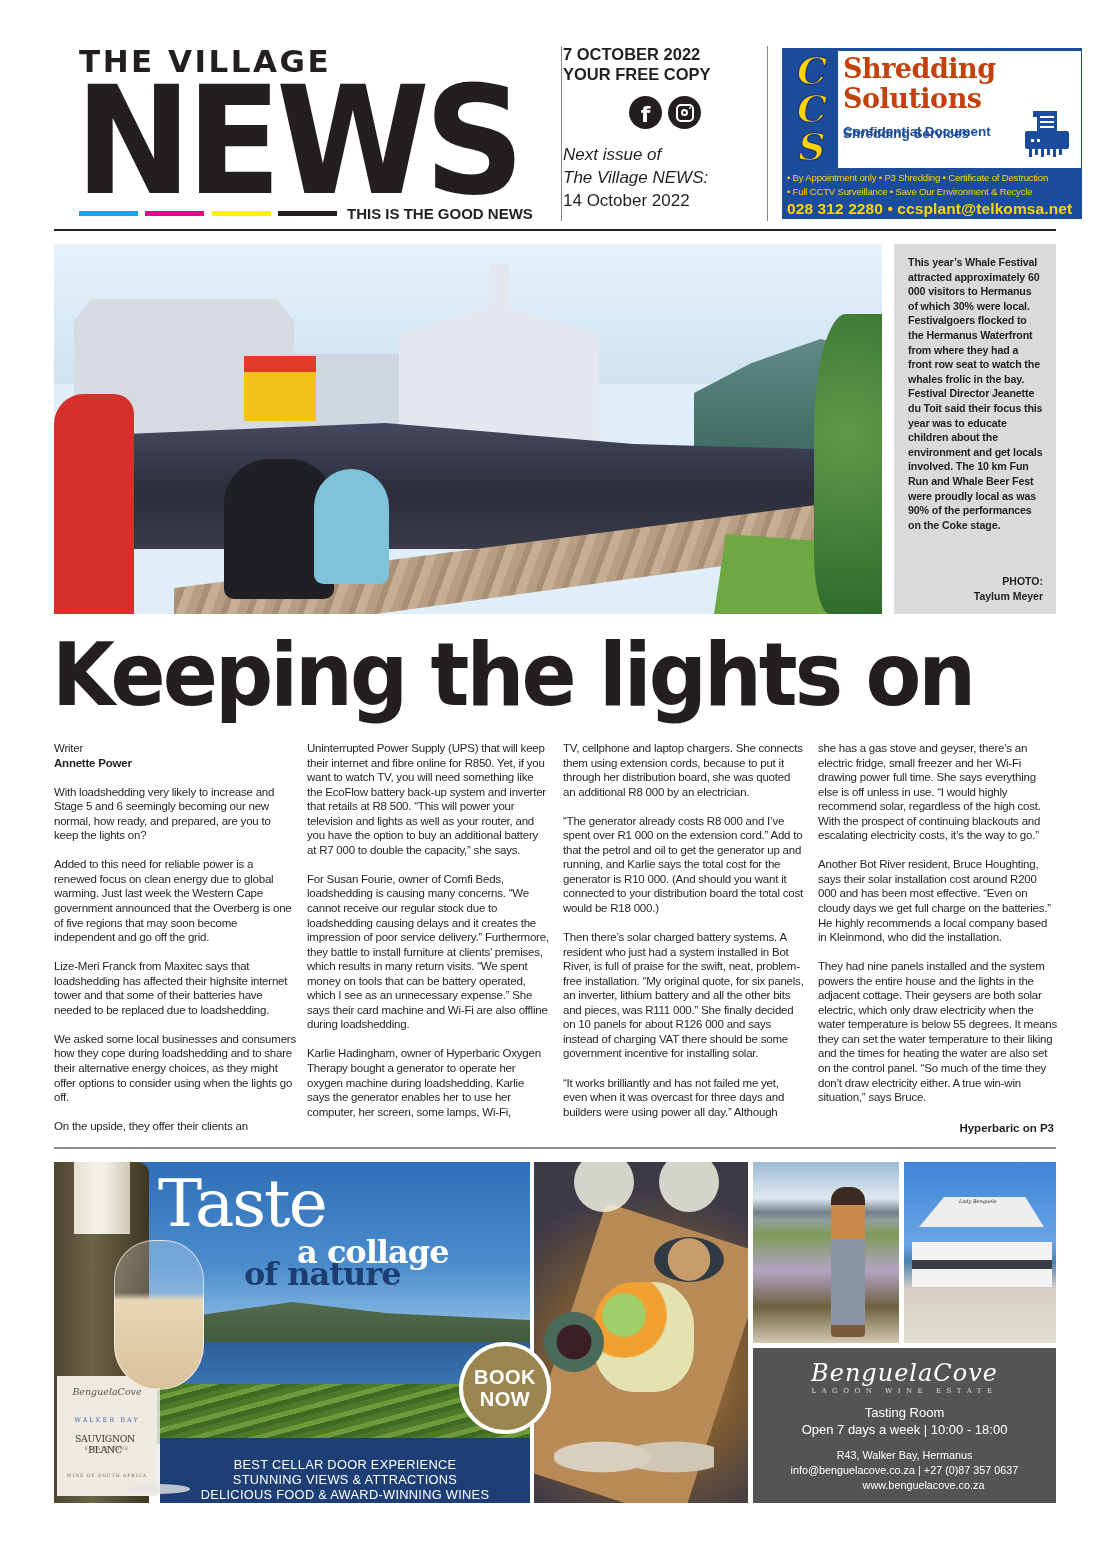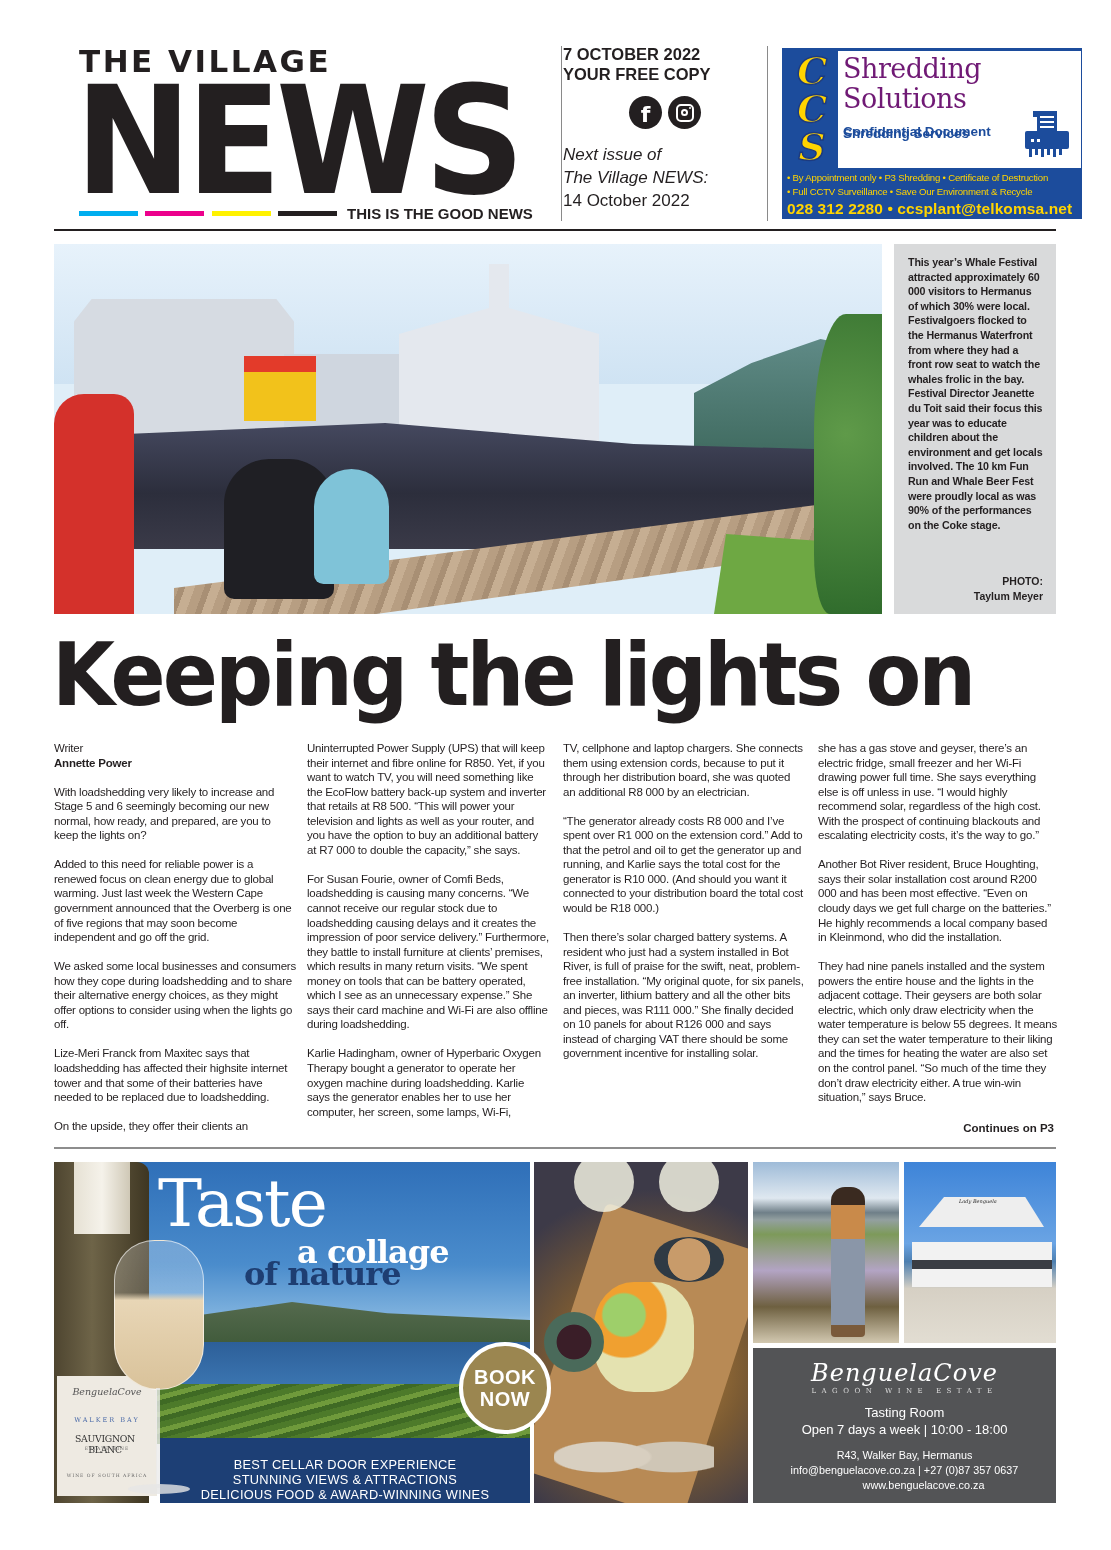--- a/index.html
+++ b/index.html
@@ -33,21 +33,21 @@
   .ig-box::before { content: ""; position: absolute; right: 1px; top: 1px; width: 2px; height: 2px; background: #fff; border-radius: 50%; }
   .next1 { font-style: italic; font-size: 17px; line-height: 23px; margin-top: 13px; }
   .next2 { font-style: italic; font-size: 17px; line-height: 23px; }
   .next3 { font-size: 17px; line-height: 23px; }
 
   
   .ccs { position: absolute; left: 703px; top: 6px; width: 300px; height: 171px; background: #1c4c9c; border: 1px solid #1c4c9c; }
   .ccs-white { position: absolute; left: 55px; top: 2px; width: 243px; height: 117px; background: #ffffff; }
   .ccs-letters { position: absolute; left: 4px; top: 3px; width: 50px; }
   .ccs-letter { display: block; font-family: "DejaVu Serif", serif; font-weight: bold; font-size: 38px; line-height: 38px; color: #ffd400; -webkit-text-stroke: 1.5px #1c3a80; text-align: center; font-style: italic; }
-  .ccs-title1, .ccs-title2 { position: absolute; left: 5px; font-family: "DejaVu Serif", serif; font-weight: normal; font-size: 27px; line-height: 28px; color: #701a75; letter-spacing: -0.5px; }
+  .ccs-title1, .ccs-title2 { position: absolute; left: 5px; font-family: "DejaVu Serif", serif; font-weight: bold; font-size: 27px; line-height: 28px; color: #c2410c; letter-spacing: -0.5px; }
   .ccs-title1 { top: 4px; }
   .ccs-title2 { top: 34px; }
   .ccs-sub1, .ccs-sub2 { position: absolute; left: 5px; font-weight: bold; font-size: 13.5px; line-height: 17px; color: #1c4c9c; }
   .ccs-sub1 { top: 72px; }
   .ccs-sub2 { top: 74px; }
   .shredder { position: absolute; right: 10px; top: 58px; width: 48px; height: 50px; }
   .ccs-bullets { position: absolute; left: 4px; top: 122px; width: 294px; font-size: 9.6px; line-height: 14px; color: #ffd400; white-space: nowrap; letter-spacing: -0.2px; }
   .ccs-contact { position: absolute; left: 4px; top: 151px; font-weight: bold; font-size: 15.5px; line-height: 18px; color: #ffd400; white-space: nowrap; letter-spacing: 0.1px; }
 
   .hrule-top { position: absolute; left: 54px; top: 229px; width: 1002px; height: 2px; background: #231f20; }
@@ -241,40 +241,41 @@
 </aside>
 
 <h1 class="headline">Keeping the lights on</h1>
 
 <article class="article">
   <div class="col c1">
     <span class="writer-label">Writer</span>
     <span class="writer-name">Annette Power</span>
     <p>With loadshedding very likely to increase and Stage 5 and 6 seemingly becoming our new normal, how ready, and prepared, are you to keep the lights on?</p>
     <p>Added to this need for reliable power is a renewed focus on clean energy due to global warming. Just last week the Western Cape government announced that the Overberg is one of five regions that may soon become independent and go off the grid.</p>
+    <p>Lize-Meri Franck from Maxitec says that loadshedding has affected their highsite internet tower and that some of their batteries have needed to be replaced due to loadshedding.</p>
     <p>We asked some local businesses and consumers how they cope during loadshedding and to share their alternative energy choices, as they might offer options to consider using when the lights go off.</p>
-    <p>Lize-Meri Franck from Maxitec says that loadshedding has affected their highsite internet tower and that some of their batteries have needed to be replaced due to loadshedding.</p>
     <p>On the upside, they offer their clients an</p>
   </div>
   <div class="col c2">
     <p>Uninterrupted Power Supply (UPS) that will keep their internet and fibre online for R850. Yet, if you want to watch TV, you will need something like the EcoFlow battery back-up system and inverter that retails at R8 500. “This will power your television and lights as well as your router, and you have the option to buy an additional battery at R7 000 to double the capacity,” she says.</p>
     <p>For Susan Fourie, owner of Comfi Beds, loadshedding is causing many concerns. “We cannot receive our regular stock due to loadshedding causing delays and it creates the impression of poor service delivery.” Furthermore, they battle to install furniture at clients’ premises, which results in many return visits. “We spent money on tools that can be battery operated, which I see as an unnecessary expense.” She says their card machine and Wi-Fi are also offline during loadshedding.</p>
     <p>Karlie Hadingham, owner of Hyperbaric Oxygen Therapy bought a generator to operate her oxygen machine during loadshedding. Karlie says the generator enables her to use her computer, her screen, some lamps, Wi-Fi,</p>
   </div>
   <div class="col c3">
     <p>TV, cellphone and laptop chargers. She connects them using extension cords, because to put it through her distribution board, she was quoted an additional R8 000 by an electrician.</p>
     <p>“The generator already costs R8 000 and I’ve spent over R1 000 on the extension cord.” Add to that the petrol and oil to get the generator up and running, and Karlie says the total cost for the generator is R10 000. (And should you want it connected to your distribution board the total cost would be R18 000.)</p>
     <p>Then there’s solar charged battery systems. A resident who just had a system installed in Bot River, is full of praise for the swift, neat, problem-free installation. “My original quote, for six panels, an inverter, lithium battery and all the other bits and pieces, was R111 000.” She finally decided on 10 panels for about R126 000 and says instead of charging VAT there should be some government incentive for installing solar.</p>
+    <p>“It works brilliantly and has not failed me yet, even when it was overcast for three days and builders were using power all day.” Although</p>
   </div>
   <div class="col c4">
     <p>she has a gas stove and geyser, there’s an electric fridge, small freezer and her Wi-Fi drawing power full time. She says everything else is off unless in use. “I would highly recommend solar, regardless of the high cost. With the prospect of continuing blackouts and escalating electricity costs, it’s the way to go.”</p>
     <p>Another Bot River resident, Bruce Houghting, says their solar installation cost around R200 000 and has been most effective. “Even on cloudy days we get full charge on the batteries.” He highly recommends a local company based in Kleinmond, who did the installation.</p>
     <p>They had nine panels installed and the system powers the entire house and the lights in the adjacent cottage. Their geysers are both solar electric, which only draw electricity when the water temperature is below 55 degrees. It means they can set the water temperature to their liking and the times for heating the water are also set on the control panel. “So much of the time they don’t draw electricity either. A true win-win situation,” says Bruce.</p>
   </div>
-  <div class="continues">Continues on P3</div>
+  <div class="continues">Hyperbaric on P3</div>
 </article>
 
 <div class="hrule-bot"></div>
 
 <section class="ad">
   <div class="ad-main">
     <div class="hills"></div>
     <div class="lagoon"></div>
     <div class="vines"></div>
     <div class="band"></div>

